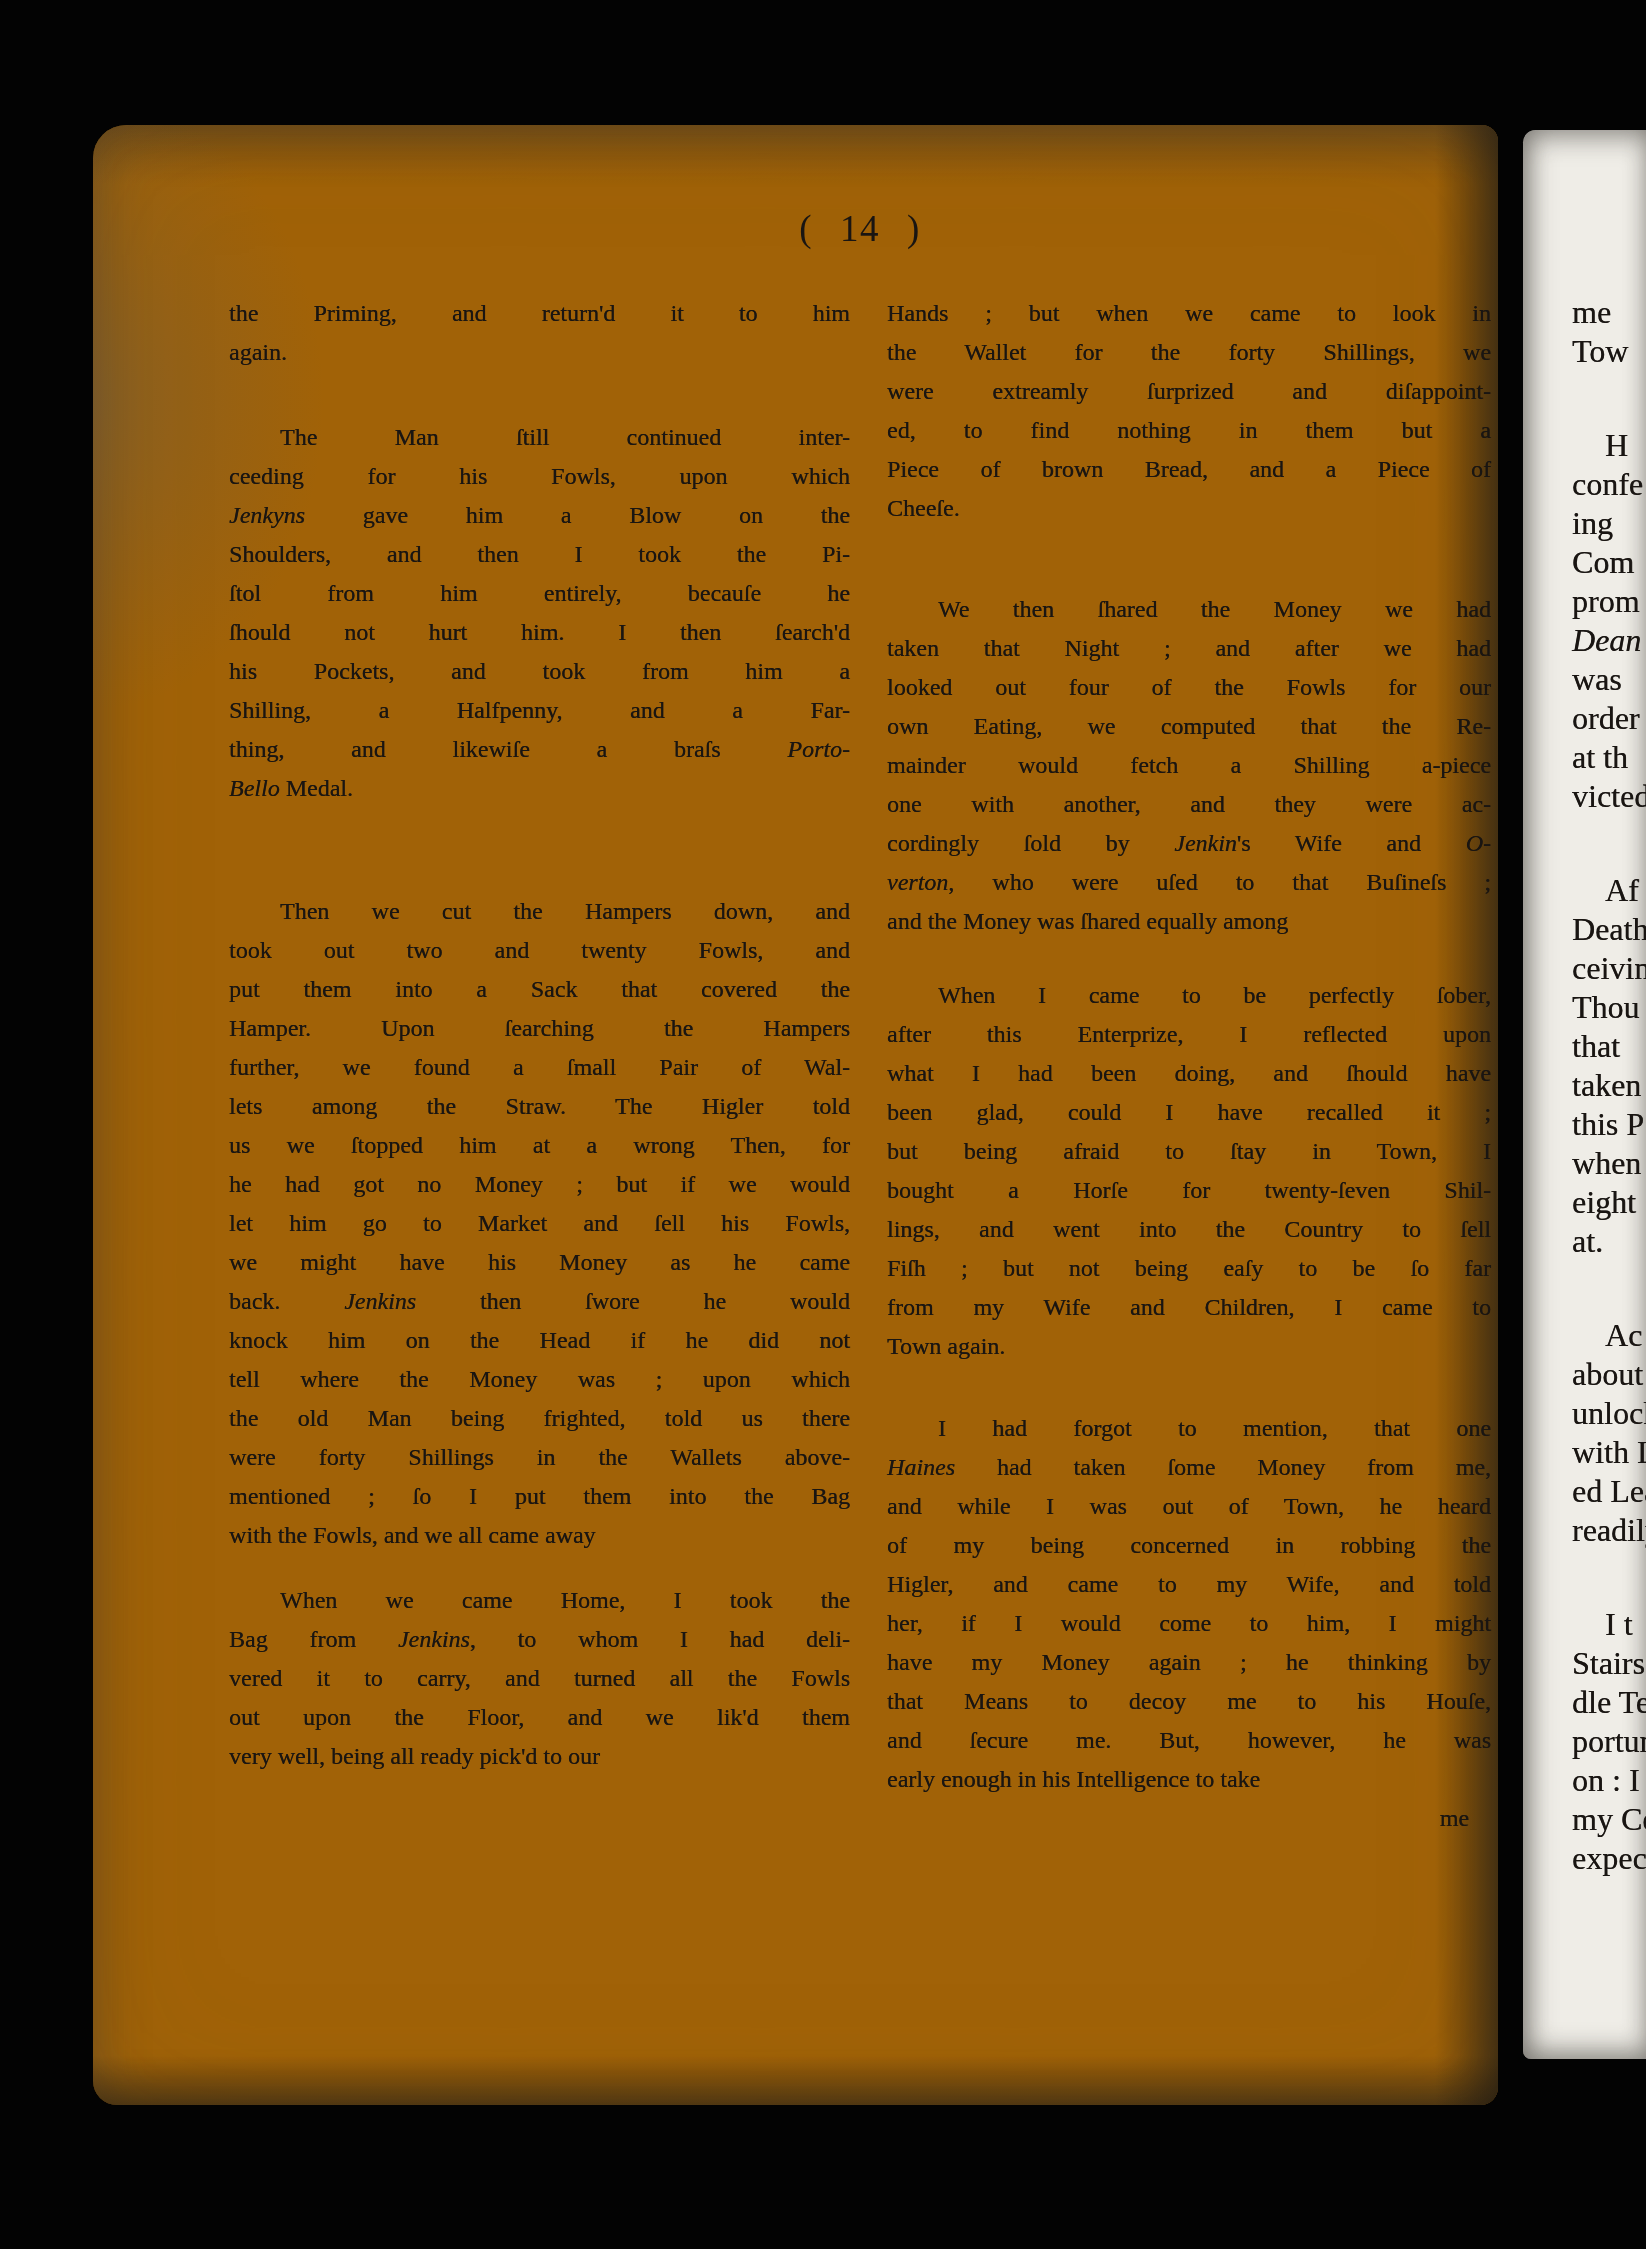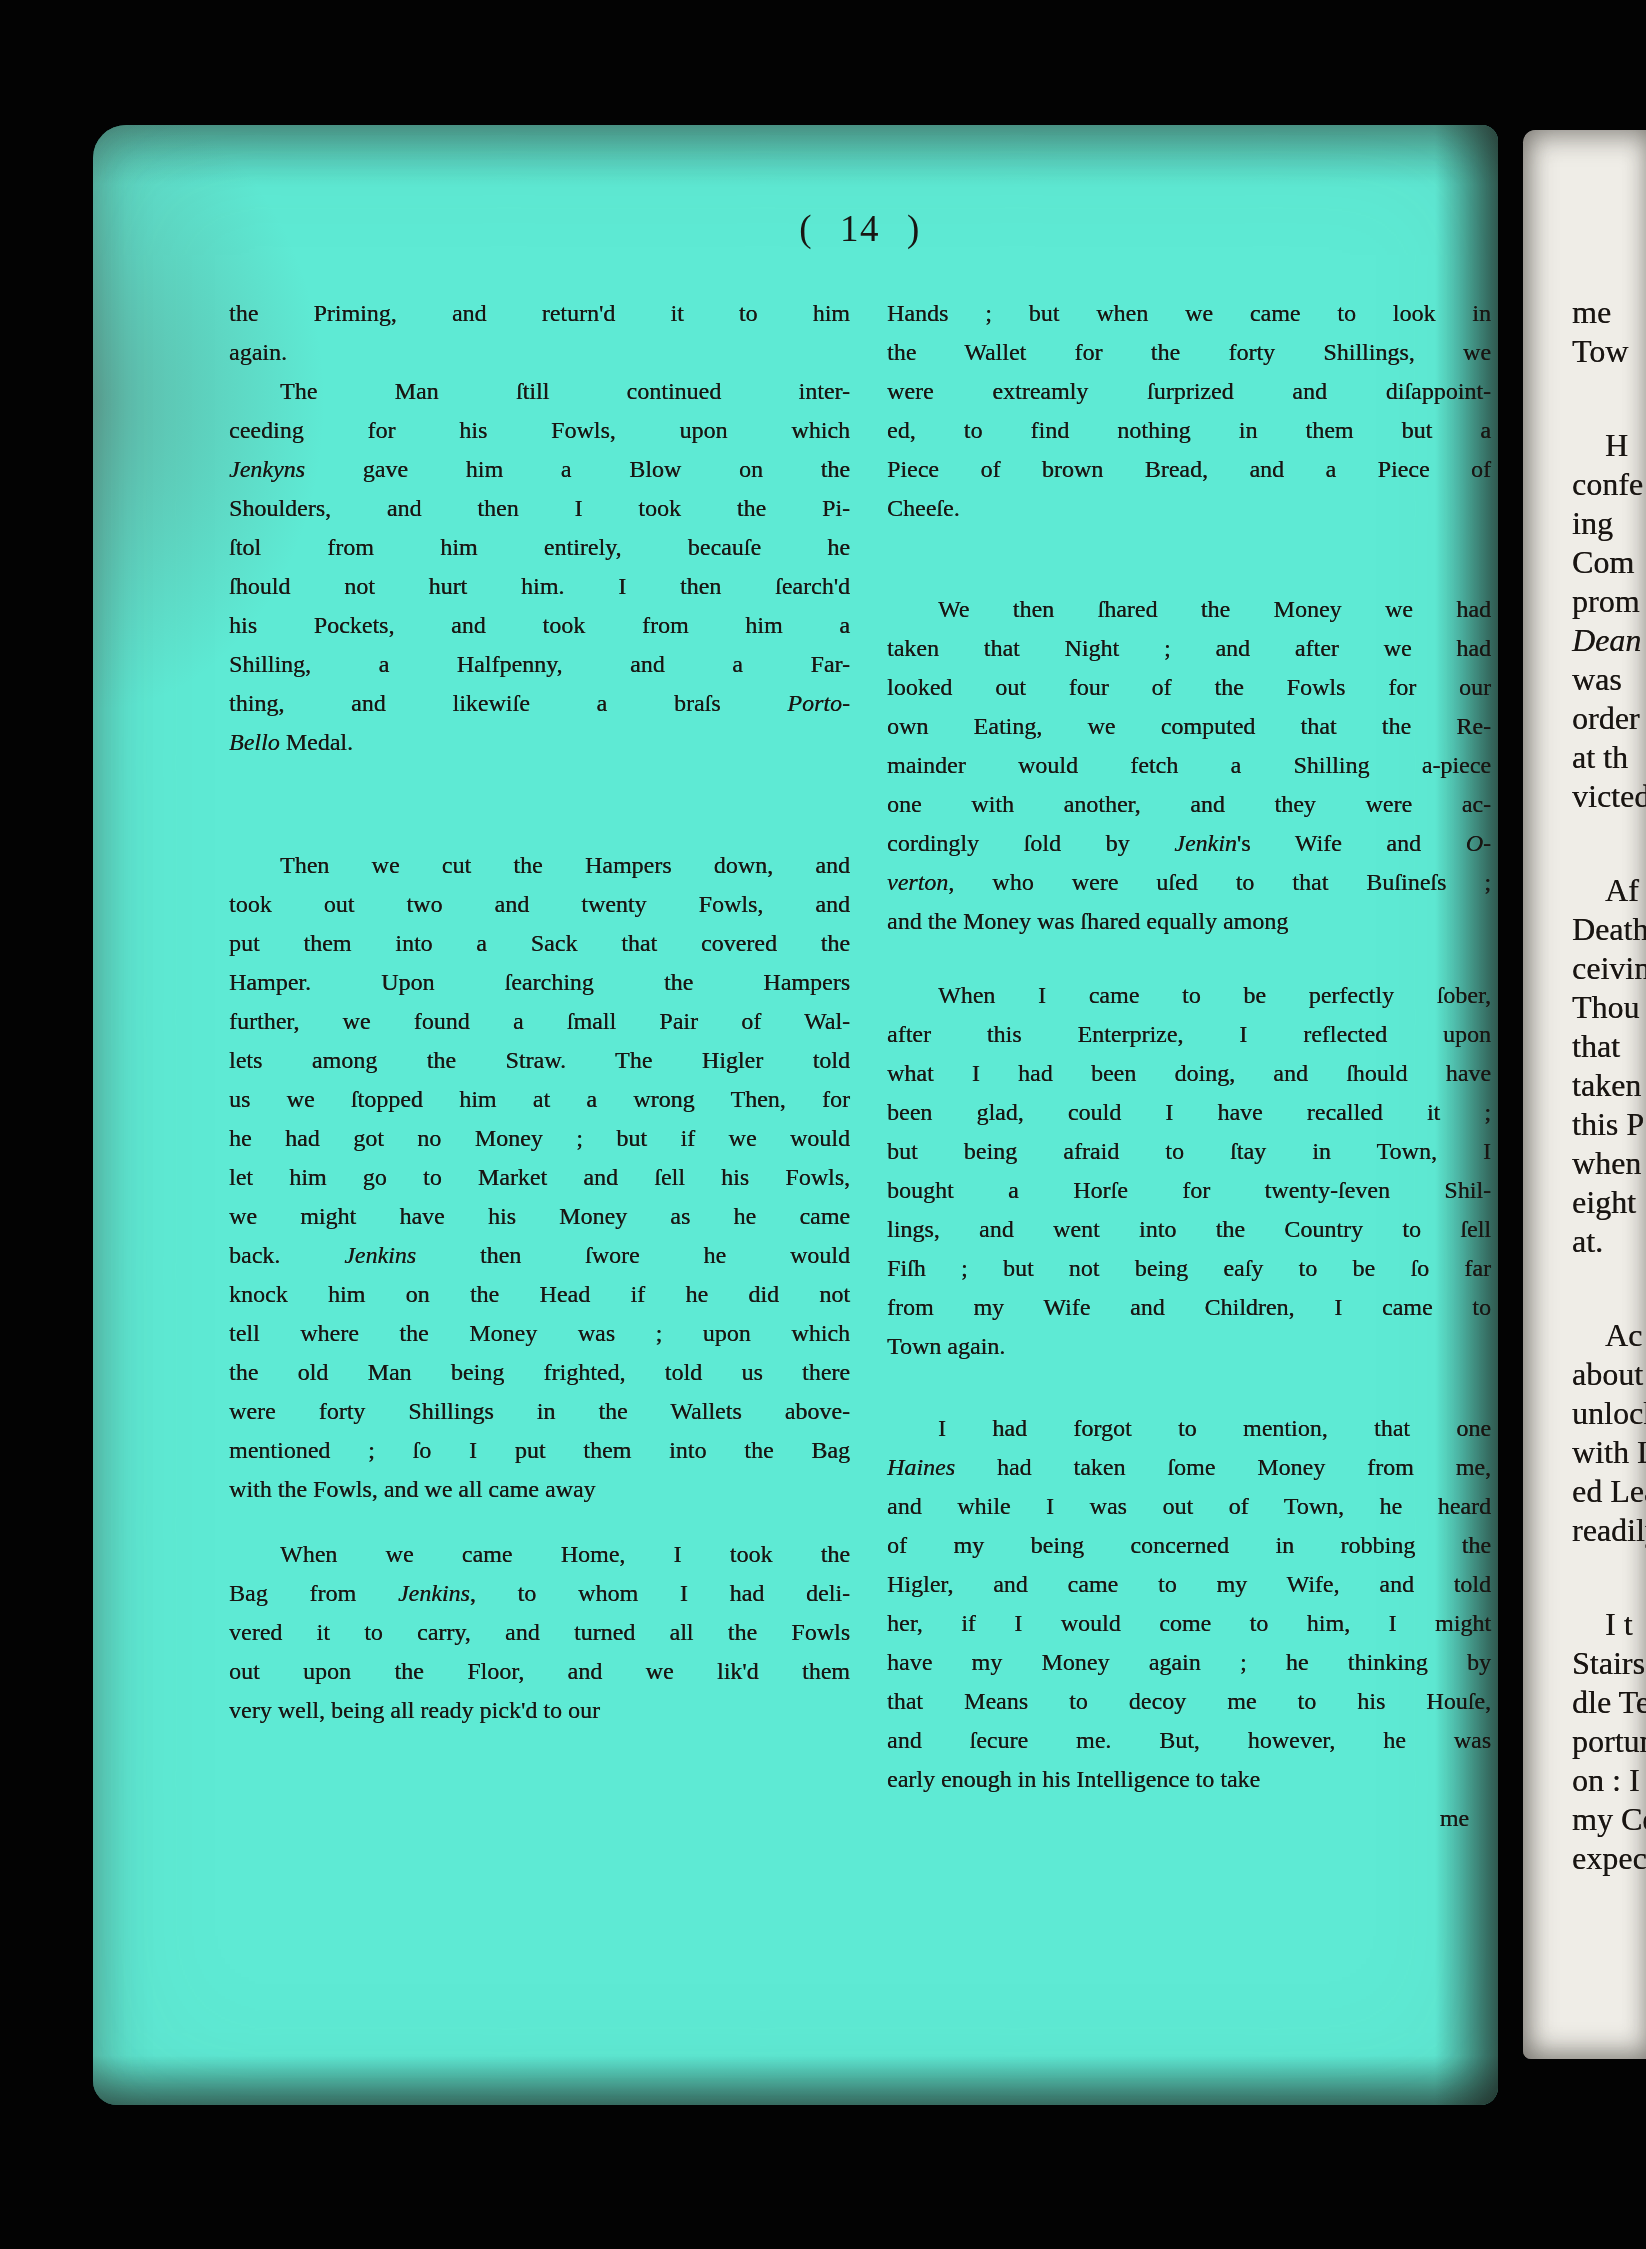--- a/index.html
+++ b/index.html
@@ -21,21 +21,21 @@
     inset: 0;
     background: #030303;
   }
 
   .main-page {
     position: absolute;
     left: 93px;
     top: 125px;
     width: 1405px;
     height: 1980px;
-    background: #5eead4;
+    background: #a16207;
     border-radius: 33px 16px 17.3px 24px;
     box-shadow:
       inset 11px 12.6px 47px rgba(60,58,52,0.28),
       inset -14px -11px 43px rgba(60,58,52,0.30),
       inset 0 0 142px rgba(90,88,80,0.10);
     overflow: hidden;
   }
   
   .main-page::before {
     content: "";
@@ -93,21 +93,21 @@
     line-height: 39px;
     white-space: normal;
     text-align: justify;
     text-align-last: justify;
     text-justify: inter-word;
   }
   .line:last-child { text-align-last: left; }
   .para.indent .line:first-child { text-indent: 51px; }
 
   
-  .col-left  .para + .para { }
+  .col-left  .para + .para { margin-top: 46px; }
   .col-left  .para:nth-of-type(3) { margin-top: 84px; }
   .col-left  .para:nth-of-type(4) { margin-top: 26px; }
   .col-right .para + .para { margin-top: 62px; }
   .col-right .para:nth-of-type(3) { margin-top: 35px; }
   .col-right .para:nth-of-type(4) { margin-top: 43px; }
 
   .catchword {
     height: 39px;
     line-height: 39px;
     text-align: right;

